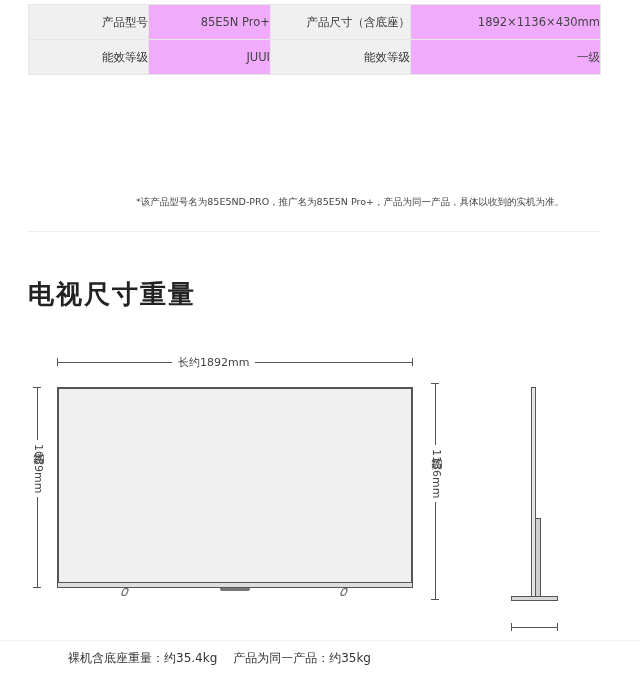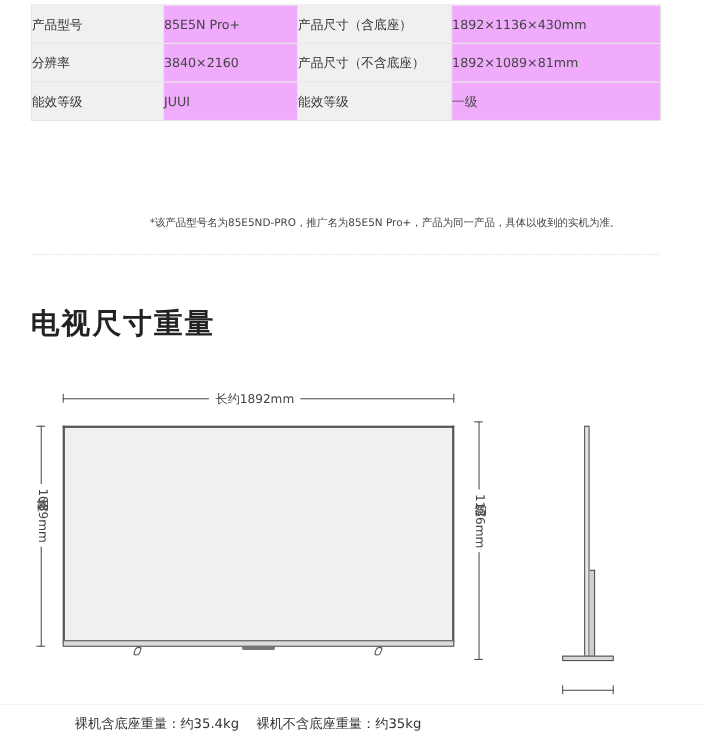--- a/index.html
+++ b/index.html
@@ -5,21 +5,21 @@
   * { box-sizing: border-box; margin: 0; padding: 0; }
   html, body { width: 640px; height: 676px; background: #ffffff; overflow: hidden; }
   body { position: relative; font-family: "DejaVu Sans", "Liberation Sans", sans-serif; color: #333; }
 
   .spec-table {
     position: absolute; left: 28px; top: 4px; width: 572px;
     border-collapse: collapse; table-layout: fixed;
     background: #fff;
   }
   .spec-table td {
-    height: 35px; font-size: 11.5px; text-align: left; vertical-align: middle;
+    height: 35px; font-size: 11.5px; text-align: right; vertical-align: middle;
     border: 1px solid #e6e6e6; color: #3a3a3a;
   }
   .spec-table td.label { background: #f0f0f0; color: #333; }
   .spec-table td.value { background: #f0abfc; color: #444; }
   .col1 { width: 120px; } .col2 { width: 122px; } .col3 { width: 140px; } .col4 { width: 190px; }
 
   .footnote {
     position: absolute; left: 100px; top: 196px; width: 500px;
     font-size: 9.5px; color: #444; text-align: center; white-space: nowrap;
   }
@@ -98,44 +98,38 @@
       <col class="col4">
     </colgroup>
   <tbody>
     <tr>
       <td class="label">产品型号</td>
       <td class="value">85E5N Pro+</td>
       <td class="label">产品尺寸（含底座）</td>
       <td class="value">1892×1136×430mm</td>
     </tr>
     <tr>
-      <td class="label">分辨率</td>
-      <td class="value">3840×2160</td>
-      <td class="label">产品尺寸（不含底座）</td>
-      <td class="value">1892×1089×81mm</td>
-    </tr>
-    <tr>
       <td class="label">能效等级</td>
       <td class="value">JUUI</td>
       <td class="label">能效等级</td>
       <td class="value">一级</td>
     </tr>
   </tbody>
 </table>
 
 <div class="footnote">*该产品型号名为85E5ND-PRO，推广名为85E5N Pro+，产品为同一产品，具体以收到的实机为准。</div>
 <div class="dotted-sep"></div>
 
 <h2 class="section-title">电视尺寸重量</h2>
 
 <div>
   <div class="dim-h" style="left:57px; top:362px; width:356px;"></div>
   <div class="cap-v" style="left:57px; top:358px;"></div>
   <div class="cap-v" style="left:412px; top:358px;"></div>
-  <div class="dim-label" style="left:190px; top:355px; padding:0 6px;">长约1892mm</div>
+  <div class="dim-label" style="left:172px; top:355px; padding:0 6px;">长约1892mm</div>
 </div>
 
 <div>
   <div class="dim-v" style="left:37px; top:387px; height:201px;"></div>
   <div class="cap-h" style="left:33px; top:387px;"></div>
   <div class="cap-h" style="left:33px; top:587px;"></div>
   <div class="vert-label" style="left:30px; top:440px;">高约1089mm</div>
 </div>
 
 <div>
@@ -162,15 +156,15 @@
 <div>
   <div class="dim-h" style="left:511px; top:627px; width:47px;"></div>
   <div class="cap-v" style="left:511px; top:623px;"></div>
   <div class="cap-v" style="left:557px; top:623px;"></div>
 </div>
 
 <div class="bottom-sep"></div>
 
 <div class="weight-text">
   <span>裸机含底座重量：约35.4kg</span>
-  <span>裸机不含底座重量：约35kg</span>
+  <span>产品为同一产品：约35kg</span>
 </div>
 <div class="depth-text">宽约430mm</div>
 
 </body></html>

